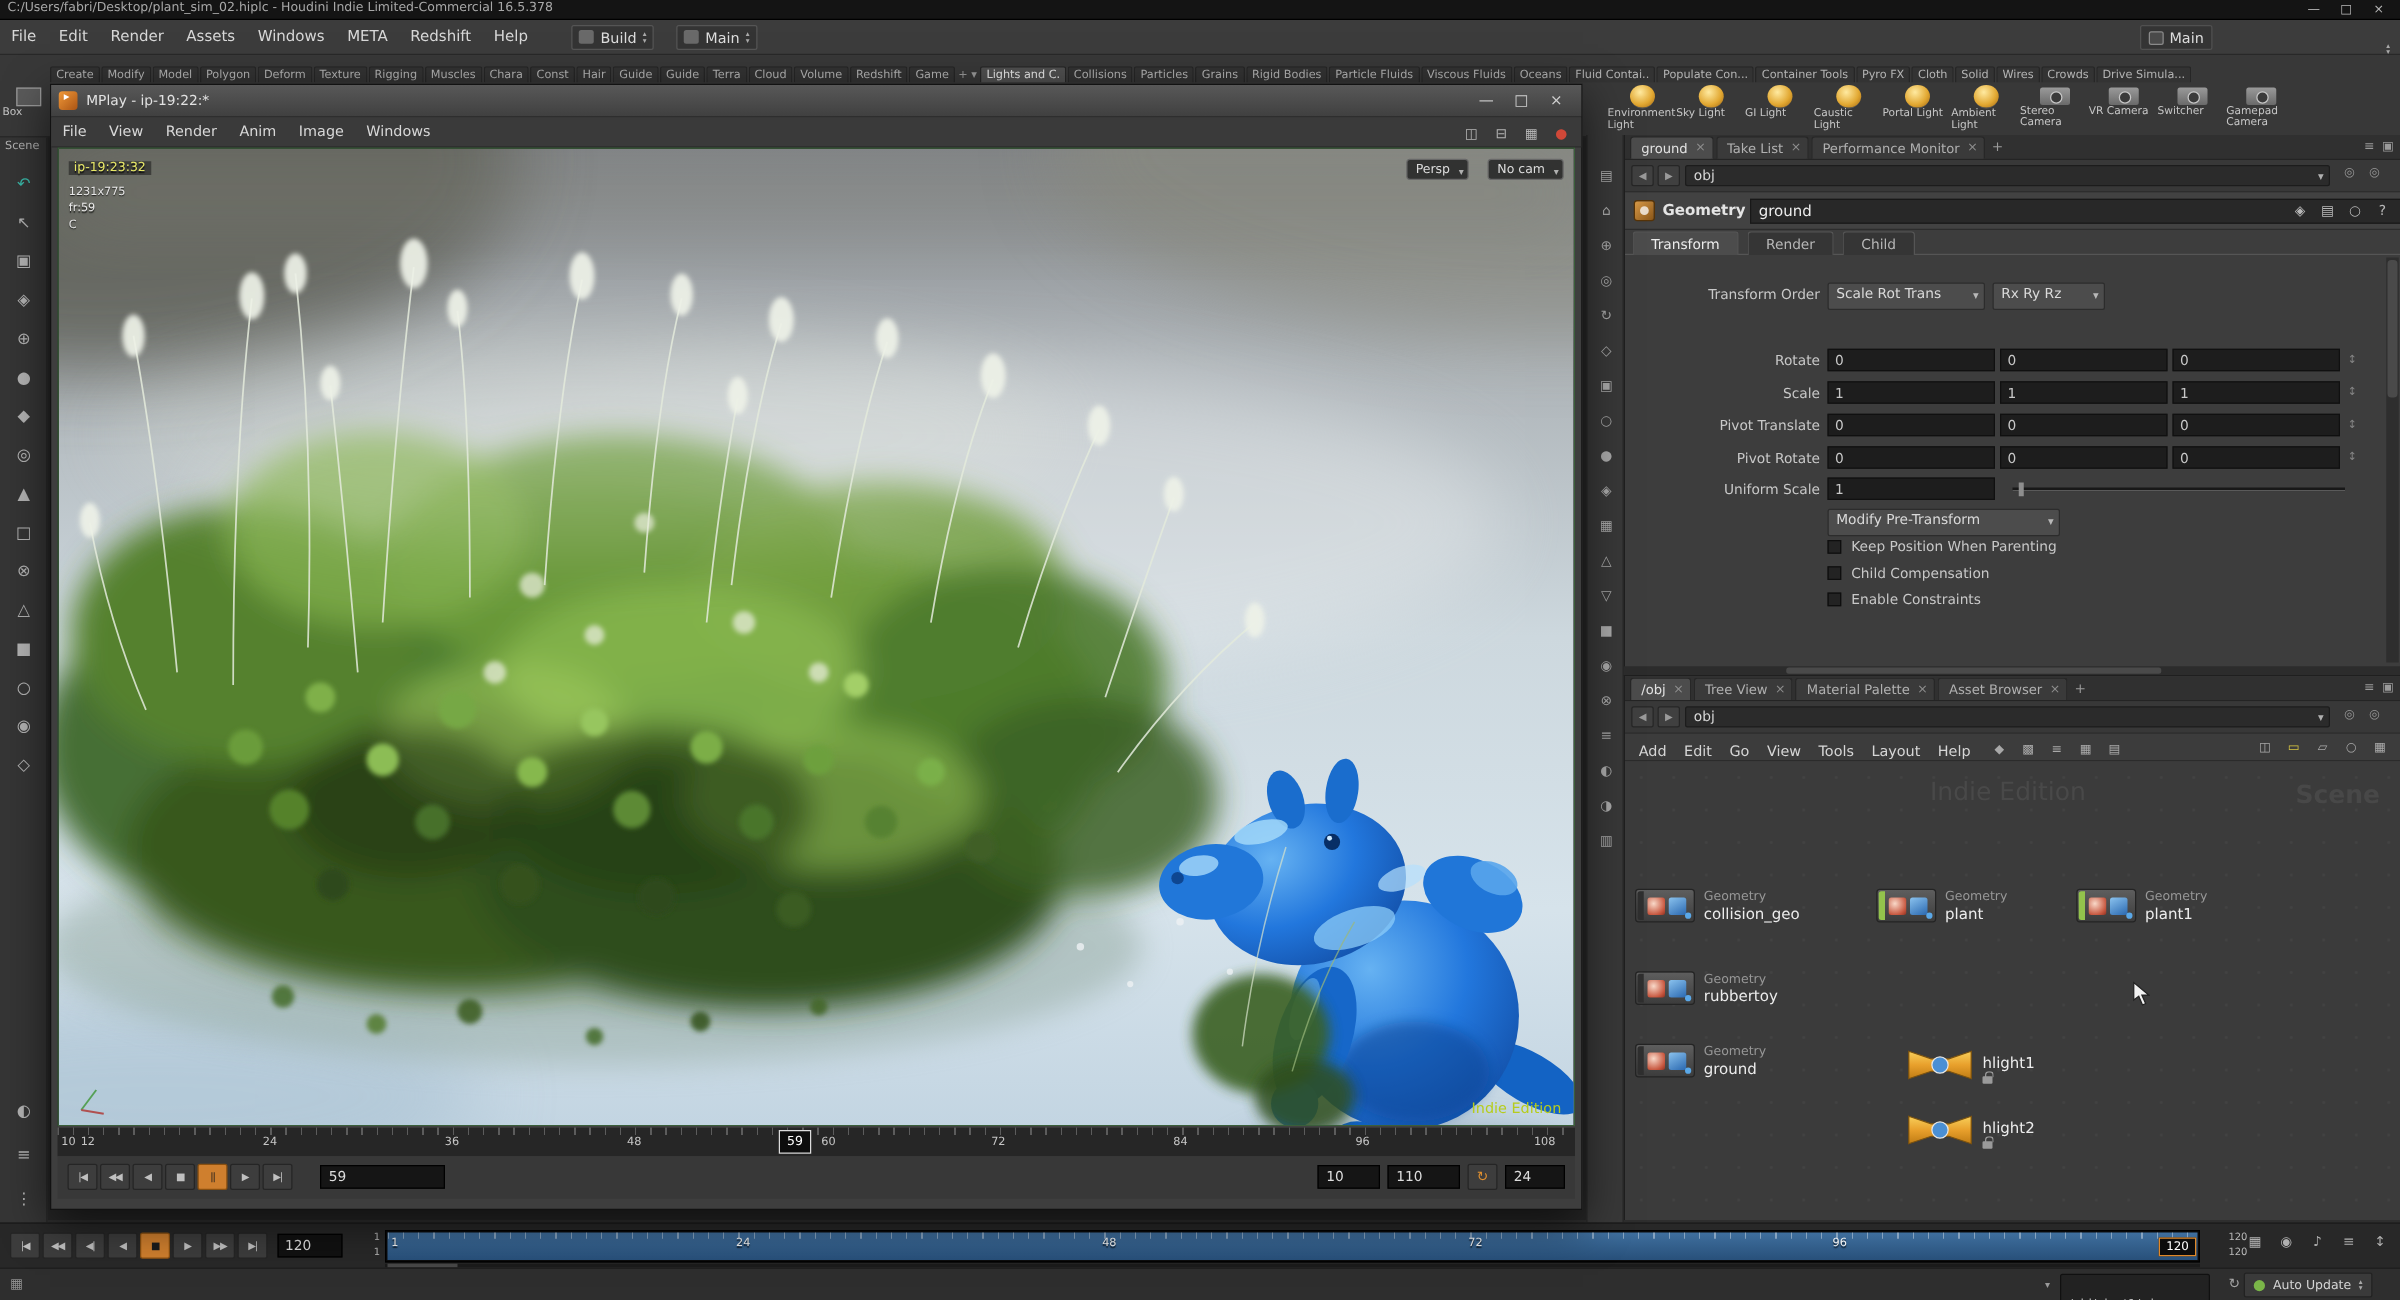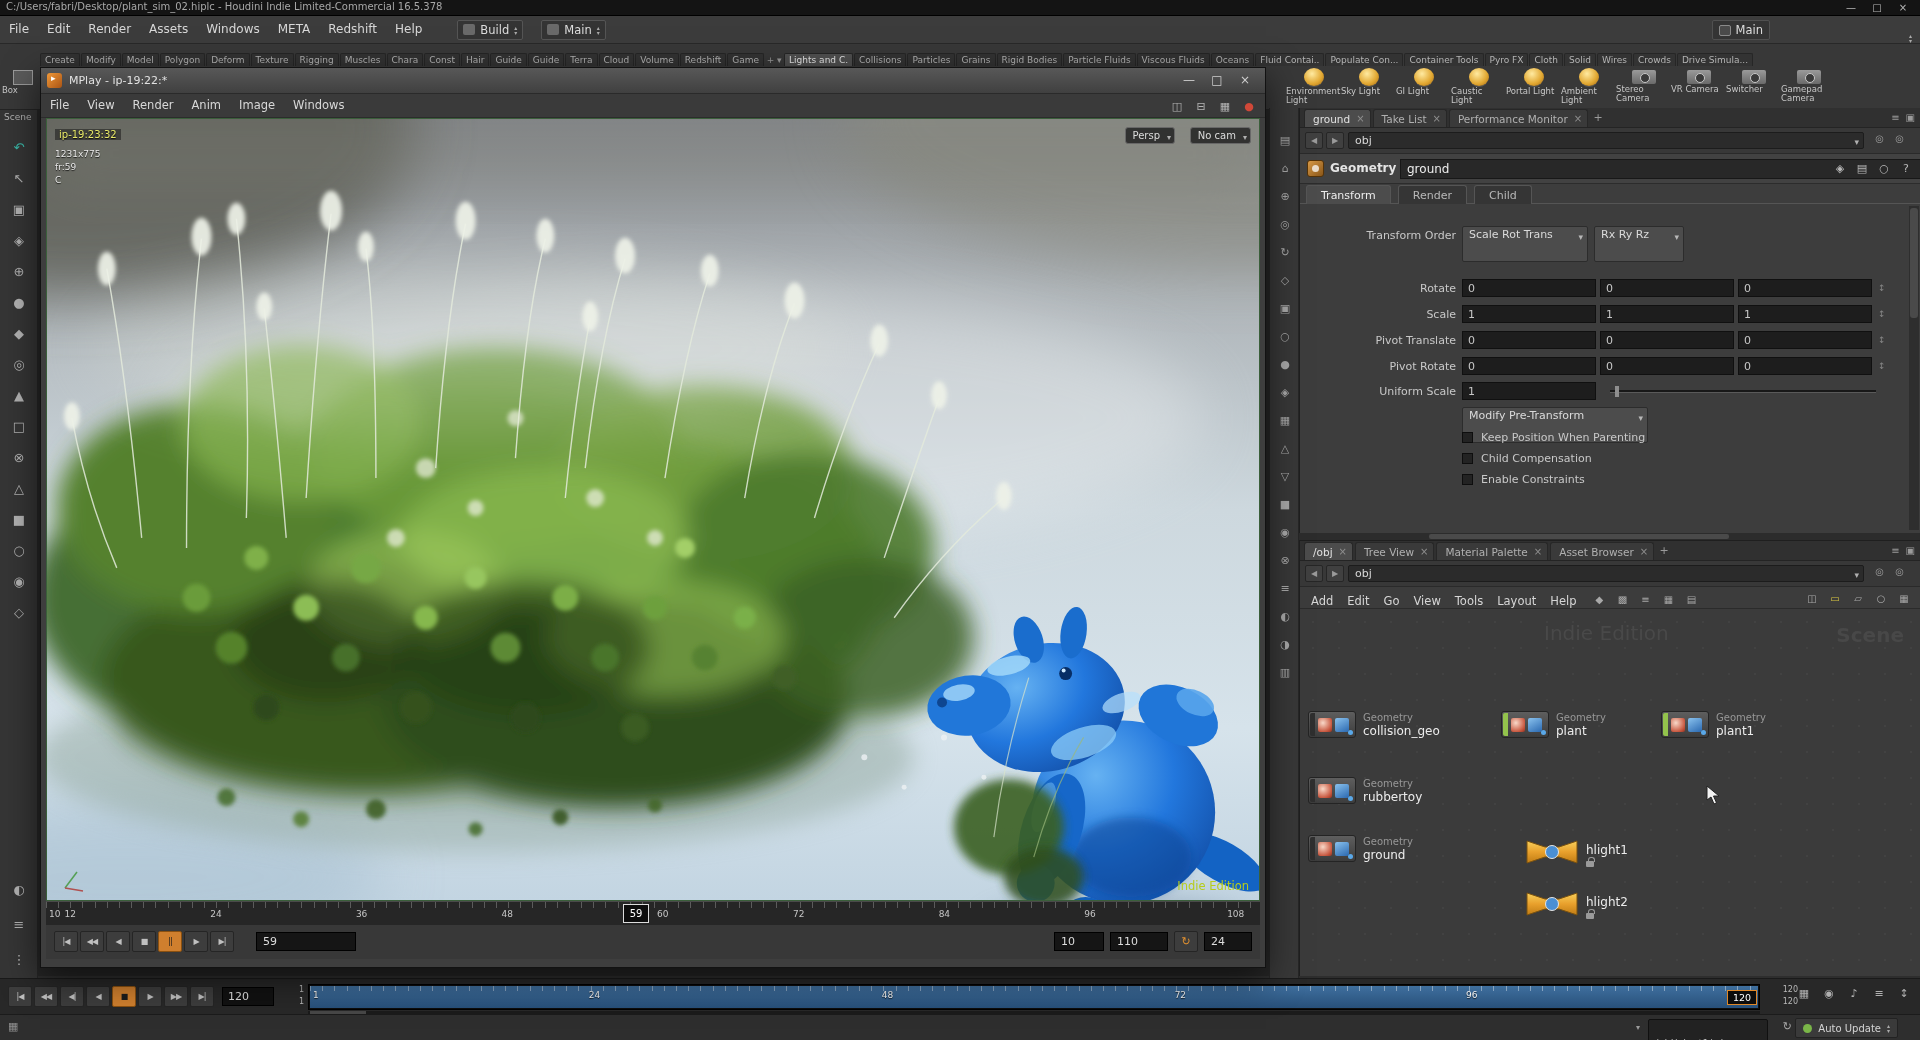--- a/index.html
+++ b/index.html
@@ -84,21 +84,21 @@
   .subtabs{position:absolute;left:0;right:0;top:76px;height:20px;border-bottom:1px solid #555;padding-left:6px}
   .subtab{display:inline-block;padding:0 14px;height:19px;line-height:19px;font-size:11px;color:#b8b8b8;background:#353535;border:1px solid #555;border-bottom:none;border-radius:3px 3px 0 0;margin-right:2px}
   .subtab.active{background:#4c4c4c;color:#ececec}
   .prow{position:absolute;left:0;right:18px;height:19px}
   .plab{position:absolute;left:0;width:156px;text-align:right;font-size:11px;color:#c8c8c8;line-height:19px;white-space:nowrap}
   .nf{position:absolute;top:0;height:18px;background:#1d1d1d;border:1px solid #101010;color:#c8c8c8;font-size:11px;font-family:inherit;padding:0 5px;outline:none}
   .nf.hi{background:#070707;color:#fff;font-weight:bold}
   .f1{left:162px;width:134px}.f2{left:300px;width:134px}.f3{left:438px;width:134px}
   .ract{position:absolute;left:578px;top:4px;font-size:9px;color:#858585}
   .ract::after{content:"↕"}
-  .drop{position:absolute;top:0;height:36px;background:#4c4c4c;border:1px solid #2c2c2c;border-radius:2px;color:#dadada;font-size:11px;line-height:16px;padding:0 18px 0 6px;white-space:nowrap}
+  .drop{position:absolute;top:0;height:22px;background:#4c4c4c;border:1px solid #2c2c2c;border-radius:2px;color:#dadada;font-size:11px;line-height:16px;padding:0 18px 0 6px;white-space:nowrap}
   .drop::after{content:"▾";position:absolute;right:4px;top:2px;font-size:9px;color:#b8b8b8}
   .uslider{position:absolute;left:310px;right:26px;top:8px;height:3px;background:#181818;border-bottom:1px solid #5a5a5a}
   .uhandle{position:absolute;left:2%;top:-4px;width:4px;height:11px;background:#8e8e8e}
   .crow{position:absolute;left:162px;height:14px;font-size:11px;color:#c8c8c8;line-height:13px;white-space:nowrap}
   .cbox{display:inline-block;width:11px;height:11px;background:#232323;border:1px solid #0e0e0e;margin-right:8px;vertical-align:-2px}
   .vscroll{position:absolute;right:1px;top:98px;width:10px;bottom:10px;background:#2e2e2e}
   .vthumb{position:absolute;left:1px;right:1px;top:2px;height:110px;background:#4a4a4a;border-radius:3px}
   .hscroll{position:absolute;left:1299px;top:533px;width:621px;height:7px;background:#2c2c2c}
   .hthumb{position:absolute;left:130px;width:300px;top:1px;height:5px;background:#4a4a4a;border-radius:2px}
 

